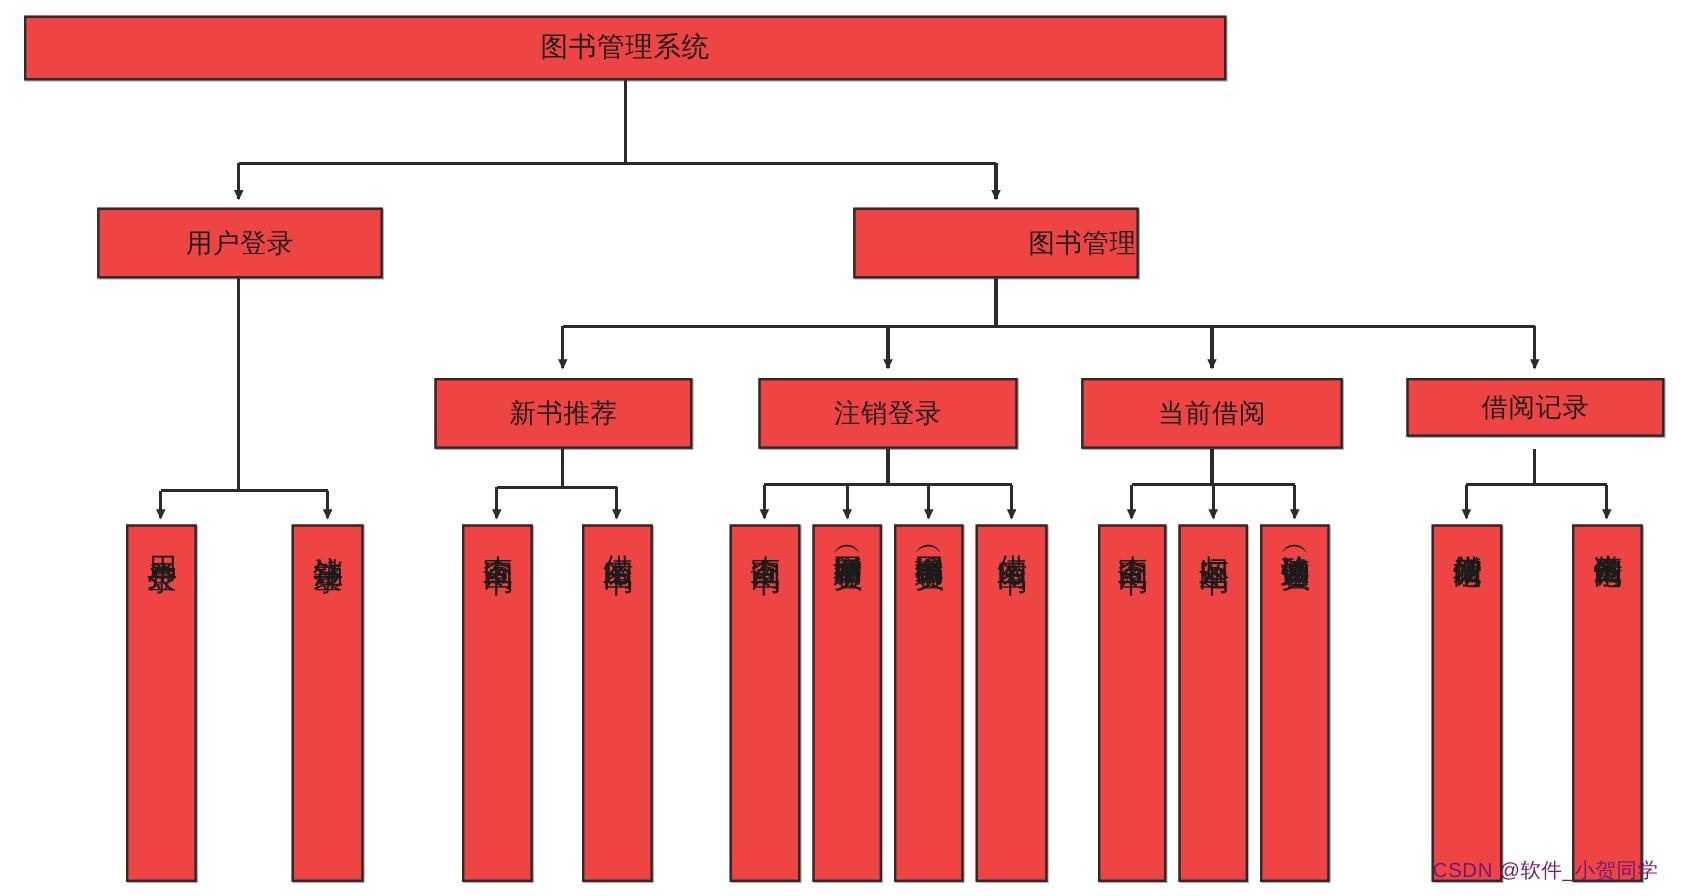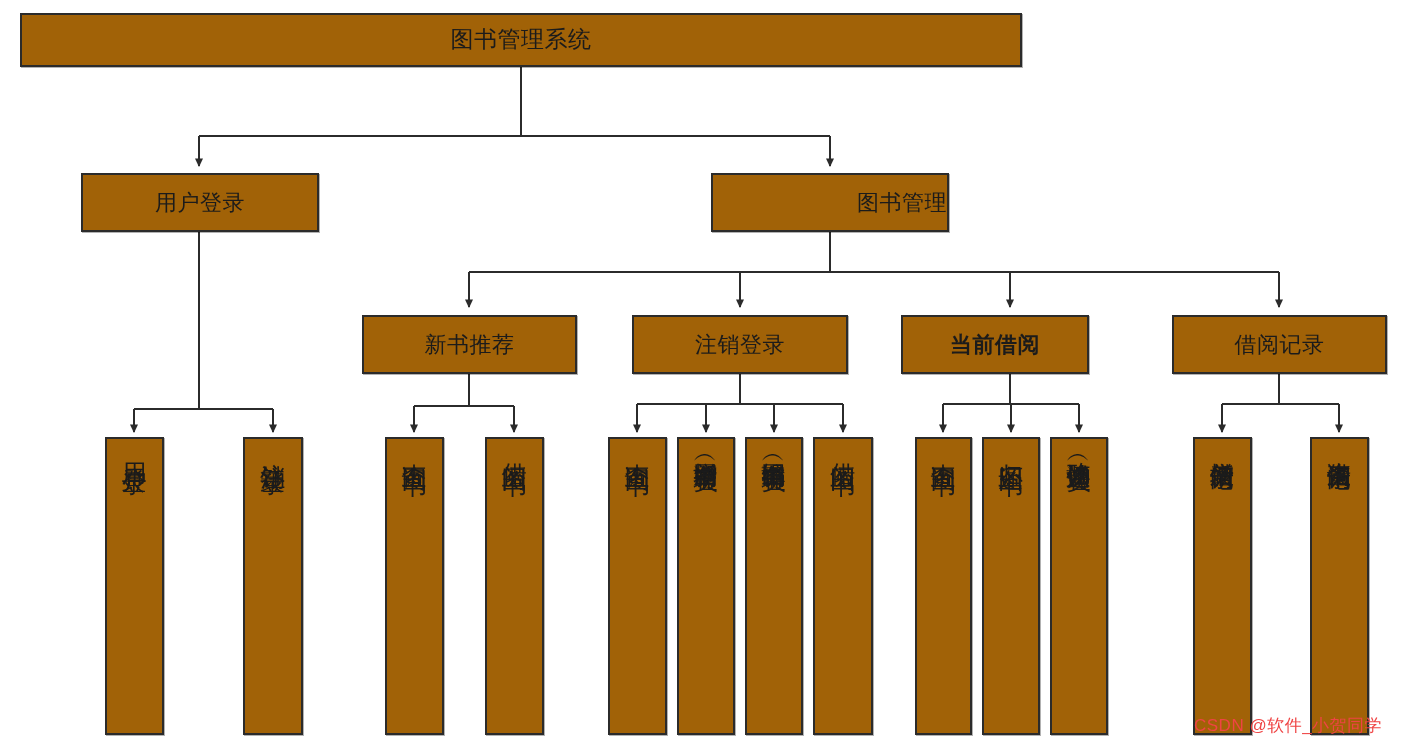--- a/index.html
+++ b/index.html
@@ -22,21 +22,21 @@
     left: 0;
     top: 0;
     width: 1405px;
     height: 747px;
     pointer-events: none;
   }
   .node {
     position: absolute;
     box-sizing: border-box;
     border: 2px solid #2b2b2b;
-    background: #a16207;
+    background: #ef4444;
     display: flex;
     align-items: center;
     justify-content: center;
     color: #1b1b1b;
     box-shadow: 1px 1px 0 rgba(0,0,0,0.30);
   }
   .node .label {
     display: block;
     text-align: center;
     line-height: 1.18;
@@ -61,21 +61,21 @@
     line-height: 1.05;
     letter-spacing: 3px;
     white-space: nowrap;
   }
   .node.vert.tall .label {
     font-size: 24px;
     letter-spacing: 1px;
   }
   .watermark {
     position: absolute;
-    color: #ef4444;
+    color: #701a75;
     font-size: 17px;
     white-space: nowrap;
     letter-spacing: 0.5px;
   }
 </style>
 </head>
 <body>
 
 <div id="canvas">
 
@@ -140,24 +140,24 @@
   <div class="node horiz" style="left:711px; top:173px; width:238px; height:59px;justify-content:flex-end;">
     <span class="label">图书管理</span>
   </div>
 
   <div class="node horiz" style="left:362px; top:315px; width:215px; height:59px;">
     <span class="label">新书推荐</span>
   </div>
   <div class="node horiz" style="left:632px; top:315px; width:216px; height:59px;">
     <span class="label">注销登录</span>
   </div>
-  <div class="node horiz" style="left:901px; top:315px; width:188px; height:59px;font-weight:bold;">
+  <div class="node horiz" style="left:901px; top:315px; width:218px; height:59px;">
     <span class="label">当前借阅</span>
   </div>
-  <div class="node horiz" style="left:1172px; top:315px; width:215px; height:59px;">
+  <div class="node horiz" style="left:1172px; top:315px; width:215px; height:49px;">
     <span class="label">借阅记录</span>
   </div>
 
   <div class="node vert" style="left:105px; top:437px; width:59px; height:298px;">
     <span class="label">用户登录</span>
   </div>
   <div class="node vert" style="left:243px; top:437px; width:60px; height:298px;">
     <span class="label">注销登录</span>
   </div>
 

